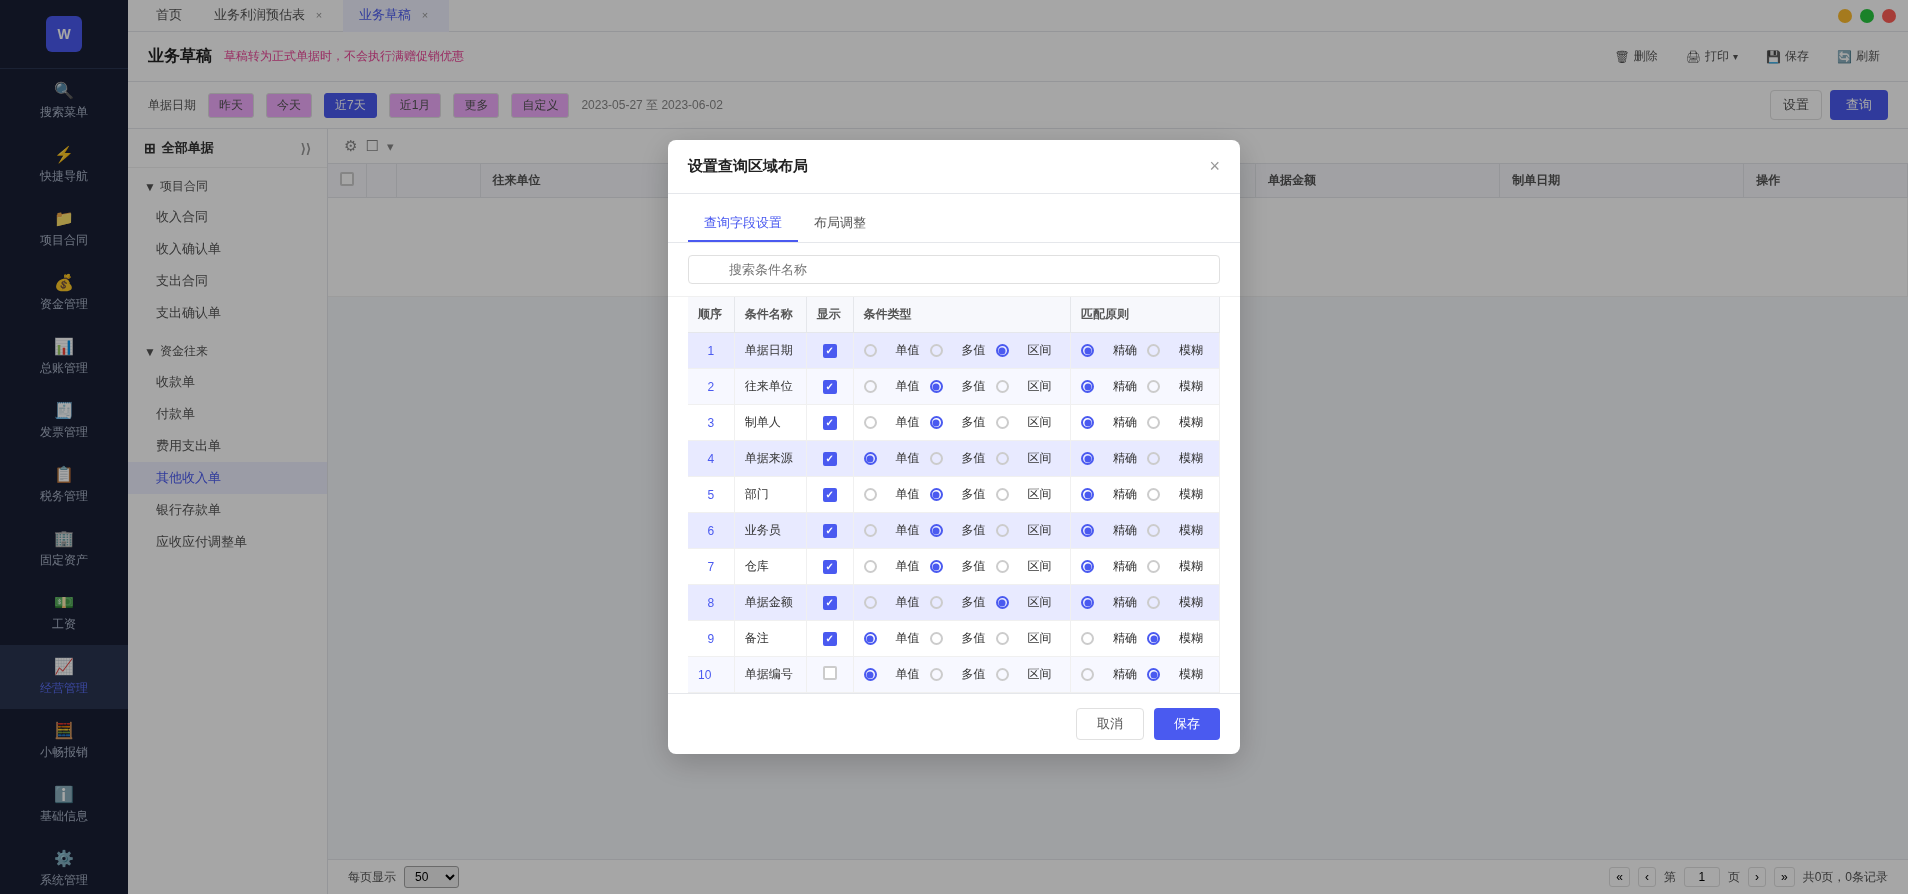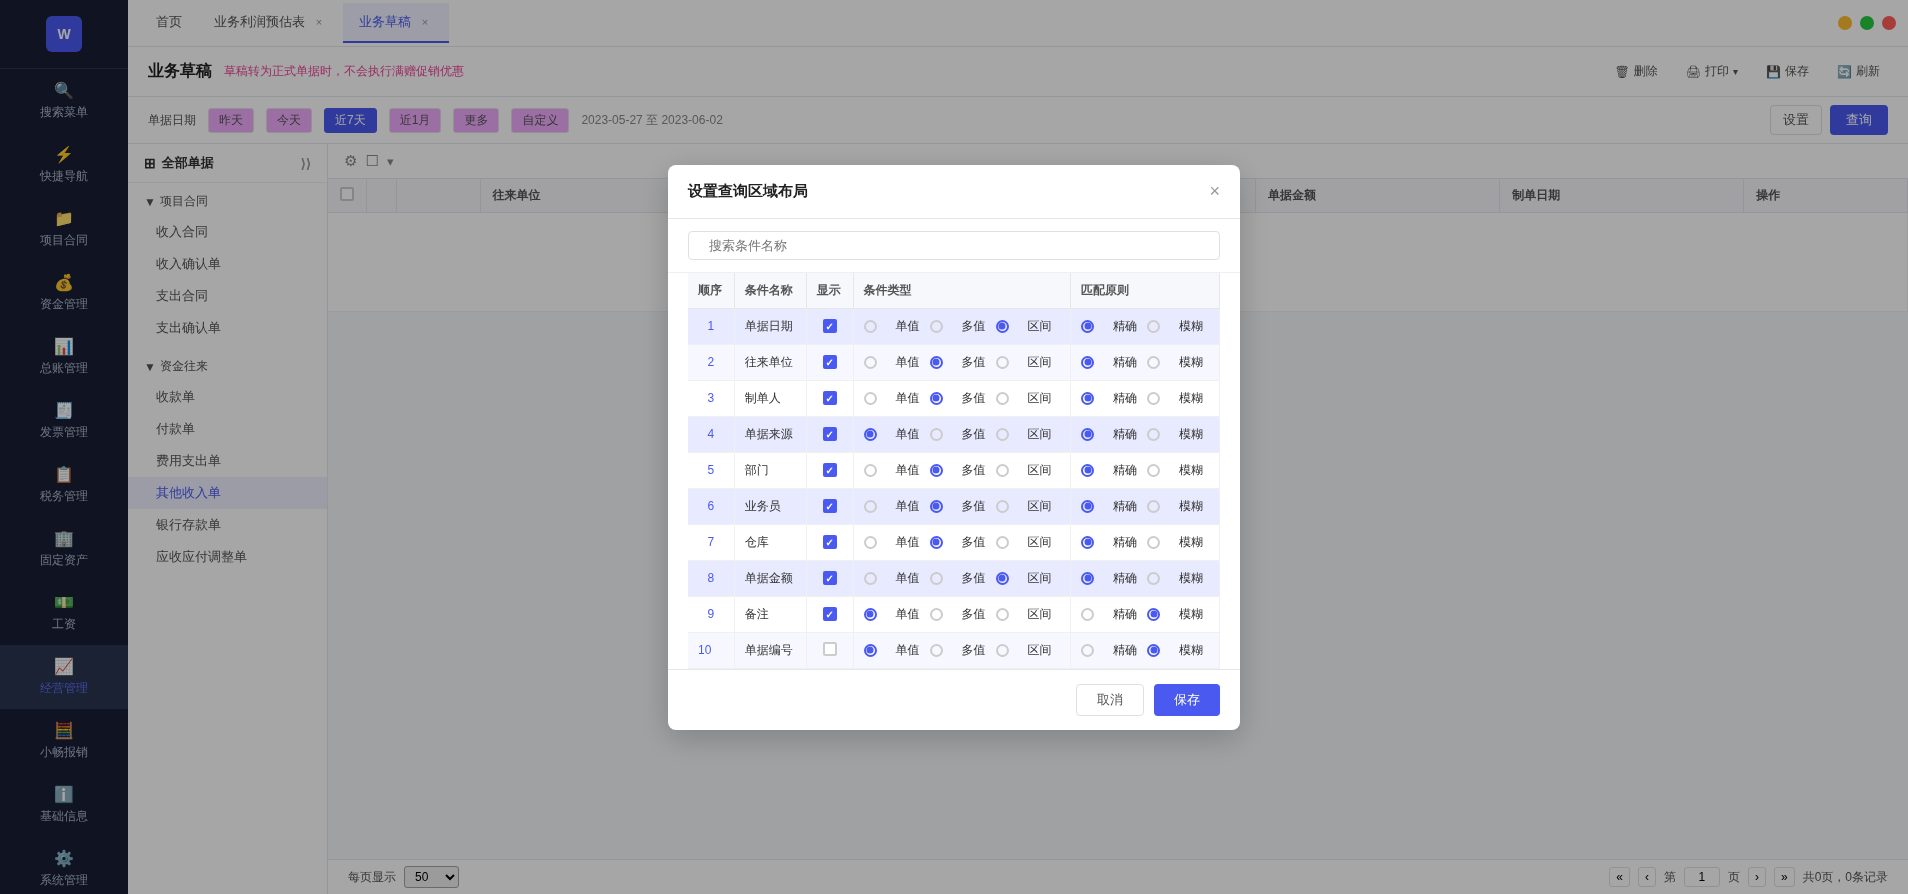--- a/index.html
+++ b/index.html
@@ -13,21 +13,21 @@
     .sidebar-logo { padding: 16px 0; text-align: center; border-bottom: 1px solid #2a3550; }
     .sidebar-logo-inner { background: #4a5af0; color: white; width: 36px; height: 36px; border-radius: 6px; display: inline-flex; align-items: center; justify-content: center; font-size: 14px; font-weight: bold; }
     .sidebar-item { display: flex; flex-direction: column; align-items: center; padding: 12px 8px; cursor: pointer; gap: 4px; font-size: 12px; color: #aab4c8; }
     .sidebar-item.active { background: #2a3550; color: #5b6ef5; }
     .sidebar-item .icon { font-size: 16px; }
 
     
     .main-area { flex: 1; display: flex; flex-direction: column; overflow: hidden; }
 
     
-    .tabs-bar { background: #fff; border-bottom: 1px solid #e5e7eb; display: flex; align-items: center; padding: 0 12px; height: 47px; gap: 0; }
+    .tabs-bar { background: #fff; border-bottom: 1px solid #e5e7eb; display: flex; align-items: center; padding: 0 12px; height: 32px; gap: 0; }
     .tab { padding: 0 16px; height: 40px; display: flex; align-items: center; cursor: pointer; font-size: 13px; color: #555; border-bottom: 2px solid transparent; white-space: nowrap; }
     .tab.active { color: #4a5af0; border-bottom: 2px solid #4a5af0; background: #f0f2ff; }
     .tab .close-btn { margin-left: 6px; font-size: 11px; color: #999; cursor: pointer; }
     .tab-close-x { width: 16px; height: 16px; display: inline-flex; align-items: center; justify-content: center; border-radius: 50%; }
     .window-controls { margin-left: auto; display: flex; gap: 8px; }
     .win-btn { width: 14px; height: 14px; border-radius: 50%; display: inline-block; cursor: pointer; }
     .win-btn.close { background: #ff5f57; }
     .win-btn.min { background: #febc2e; }
     .win-btn.max { background: #28c840; }
 
@@ -76,21 +76,21 @@
     
     .modal-overlay { position: fixed; top: 0; left: 0; width: 1908px; height: 894px; background: rgba(0,0,0,0.35); display: flex; align-items: center; justify-content: center; z-index: 100; }
     .modal { background: #fff; border-radius: 8px; box-shadow: 0 8px 32px rgba(0,0,0,0.2); width: 572px; max-height: 620px; display: flex; flex-direction: column; }
     .modal-header { padding: 16px 20px; border-bottom: 1px solid #e5e7eb; display: flex; align-items: center; }
     .modal-title { font-size: 15px; font-weight: 600; color: #222; }
     .modal-close { margin-left: auto; cursor: pointer; color: #999; font-size: 18px; }
     .modal-tabs { padding: 12px 20px 0; border-bottom: 1px solid #e5e7eb; display: flex; gap: 0; }
     .modal-tab { padding: 8px 16px; font-size: 13px; cursor: pointer; color: #555; border-bottom: 2px solid transparent; }
     .modal-tab.active { color: #4a5af0; border-bottom: 2px solid #4a5af0; }
     .modal-search { padding: 12px 20px; border-bottom: 1px solid #f0f0f0; }
-    .modal-search-input { width: 100%; border: 1px solid #e0e0e0; border-radius: 4px; padding: 6px 12px 6px 20px; font-size: 13px; position: relative; }
+    .modal-search-input { width: 100%; border: 1px solid #e0e0e0; border-radius: 4px; padding: 6px 12px 6px 40px; font-size: 13px; position: relative; }
     .search-wrap { position: relative; }
     .search-icon-inner { position: absolute; left: 10px; top: 50%; transform: translateY(-50%); color: #aaa; font-size: 13px; }
     .modal-table-wrap { flex: 1; overflow-y: auto; padding: 0 20px; }
     .modal-table { width: 100%; border-collapse: collapse; }
     .modal-table th { background: #f7f8fc; border-bottom: 1px solid #e5e7eb; padding: 9px 10px; font-size: 12px; color: #555; text-align: left; white-space: nowrap; }
     .modal-table td { border-bottom: 1px solid #f0f0f0; padding: 9px 10px; font-size: 12px; color: #333; }
     .modal-table tr.row-alt td { background: #f7f8ff; }
     .modal-table tr.row-active td { background: #e8eaff; }
     .modal-footer { padding: 14px 20px; border-top: 1px solid #e5e7eb; display: flex; justify-content: flex-end; gap: 10px; }
     .btn-cancel { padding: 6px 20px; border: 1px solid #e0e0e0; border-radius: 4px; background: #fff; color: #555; cursor: pointer; font-size: 13px; }
@@ -318,20 +318,28 @@
 </div>
 
 <div class="modal-overlay">
   <div class="modal">
 
     <div class="modal-header">
       <span class="modal-title">设置查询区域布局</span>
       <span class="modal-close">×</span>
     </div>
 
+    <div class="modal-tabs">
+      <div class="modal-tab active">
+        <span>查询字段设置</span>
+      </div>
+      <div class="modal-tab">
+        <span>布局调整</span>
+      </div>
+    </div>
 
     <div class="modal-search">
       <div class="search-wrap">
         <span class="search-icon-inner">🔍</span>
         <input type="text" class="modal-search-input" placeholder="搜索条件名称" style="">
       </div>
     </div>
 
     <div class="modal-table-wrap">
       <table class="modal-table">

